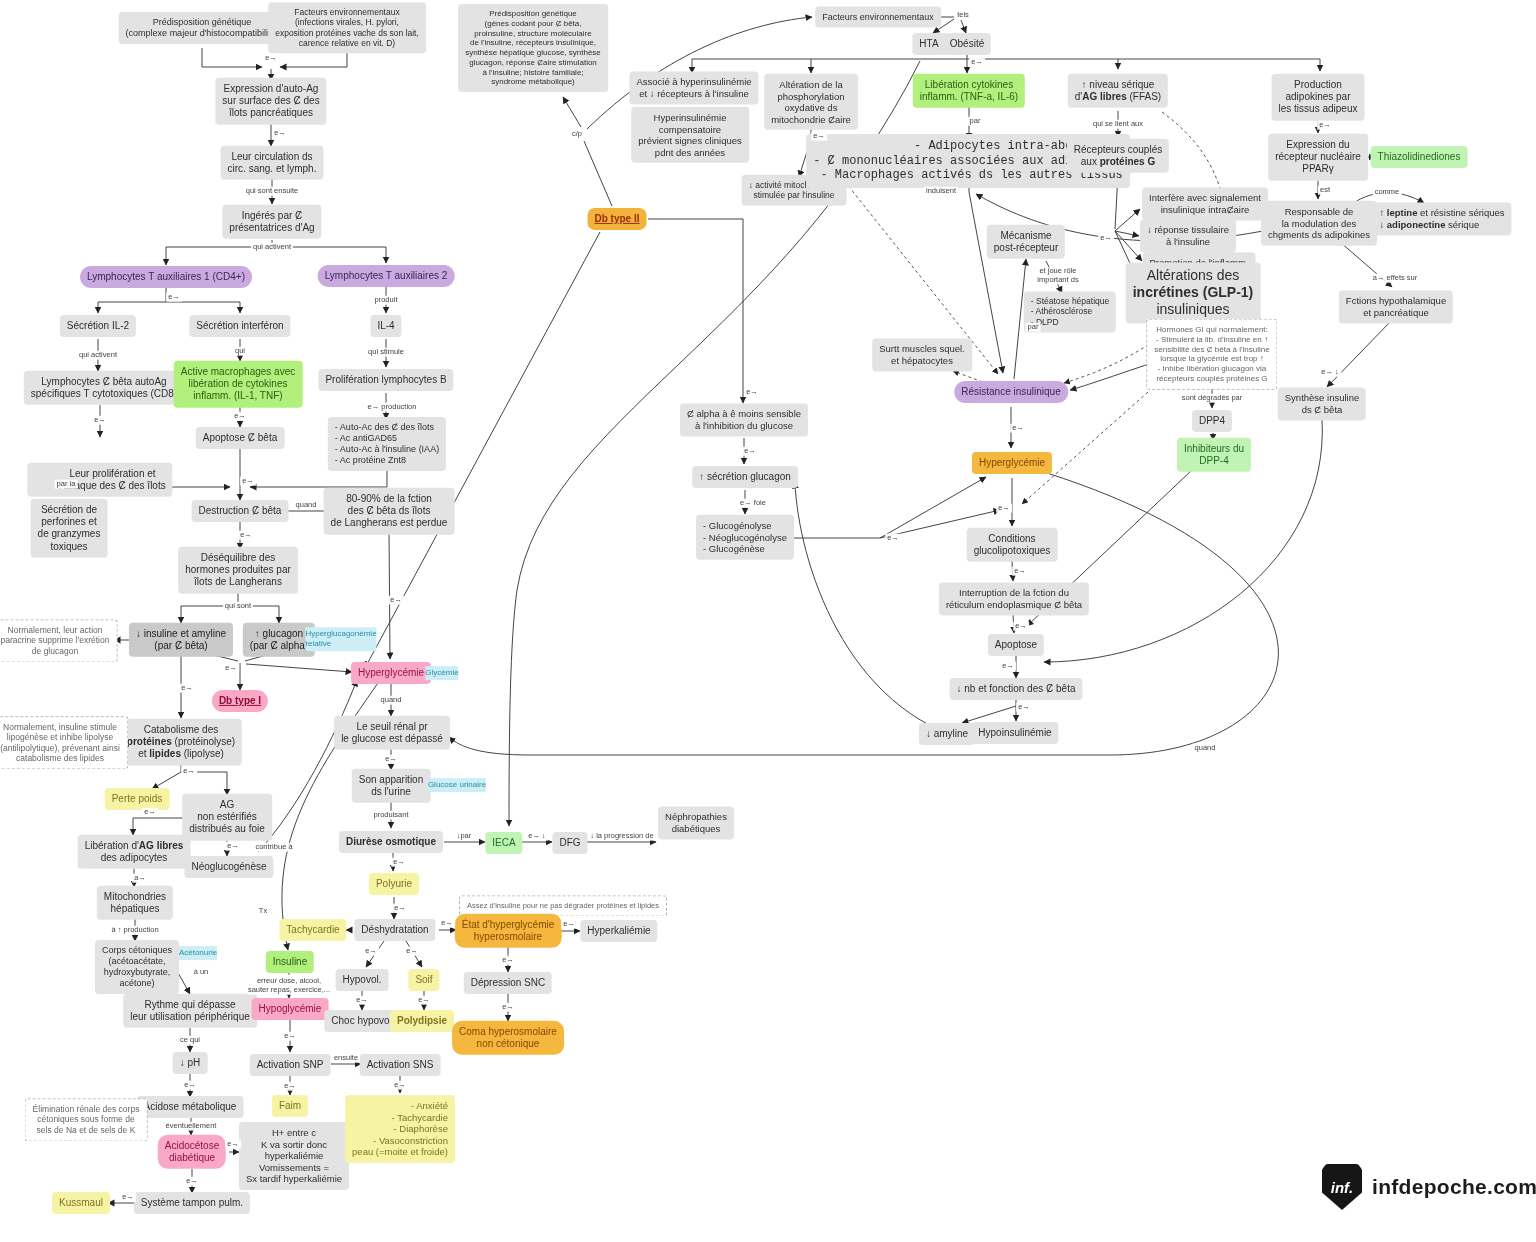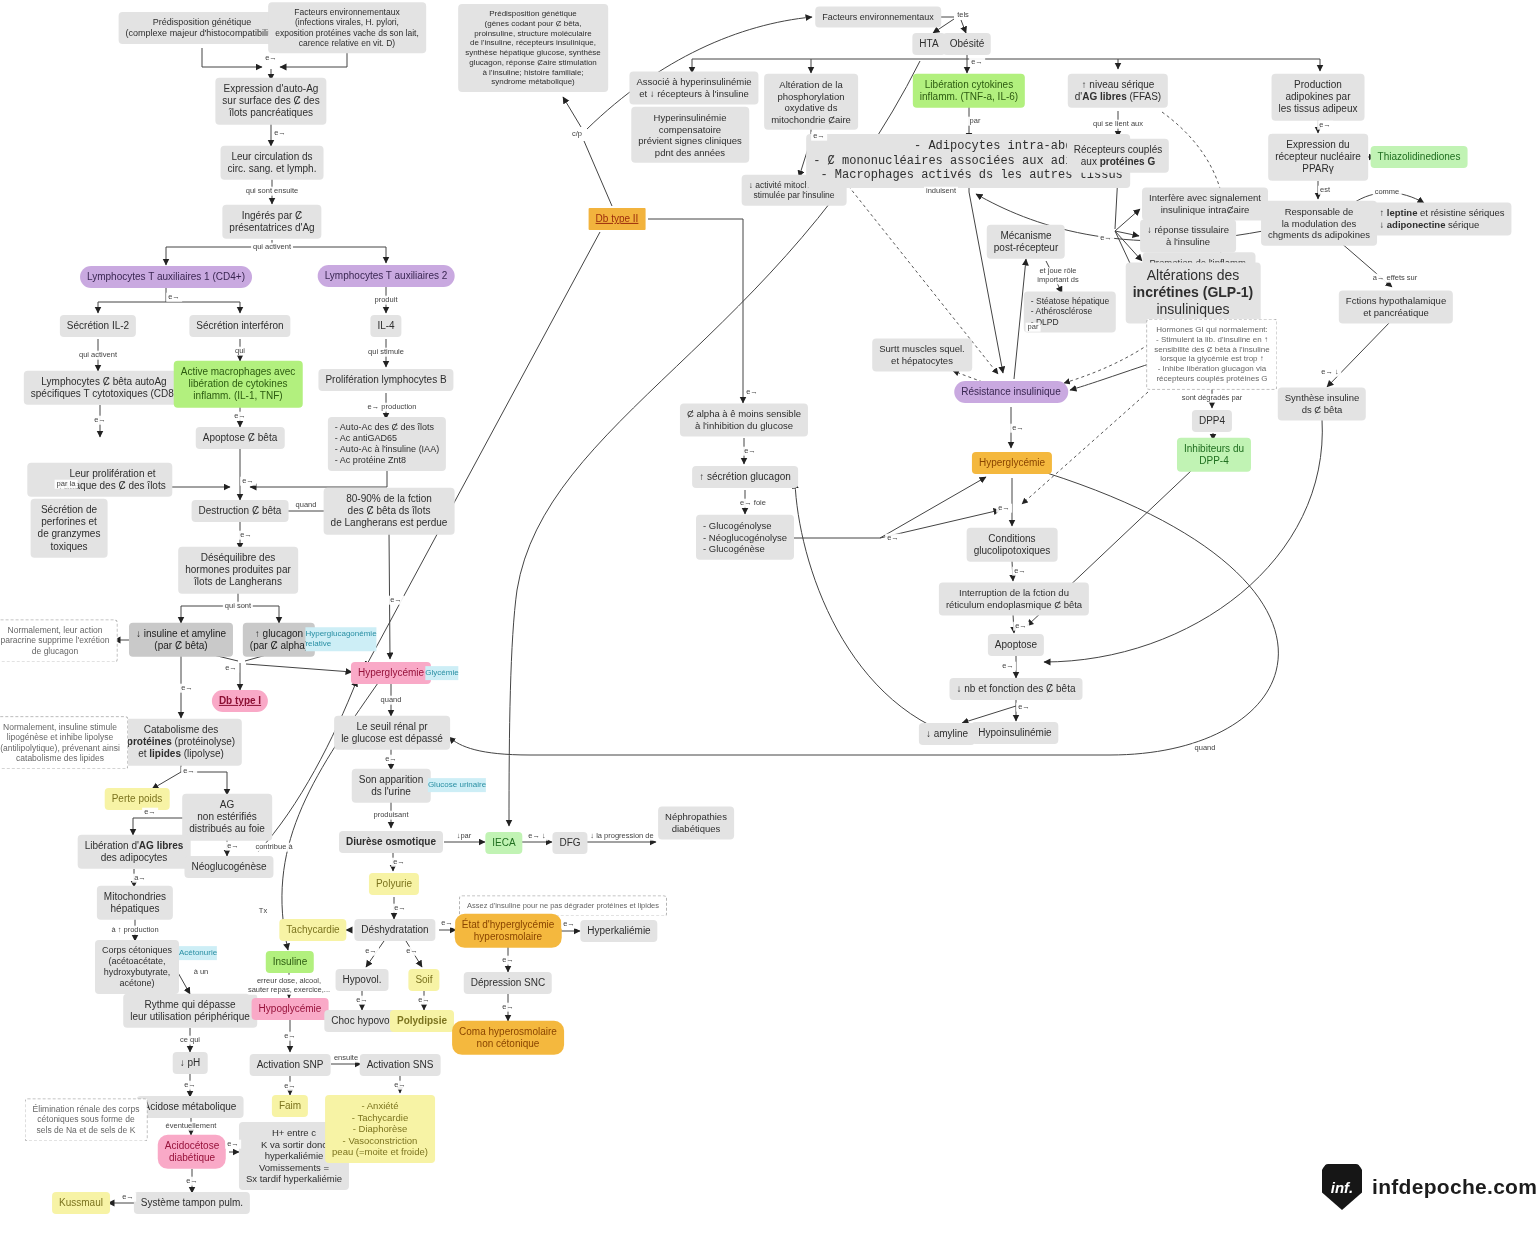--- a/index.html
+++ b/index.html
@@ -18,21 +18,21 @@
   .s-green{background:#b2f07e;color:#2c5b10;}
   .s-mint{background:#c1f3b4;color:#1f6e1f;}
   .s-pink{background:#f9a9c7;color:#97123b;}
   .s-pinkr{background:#f9a9c7;color:#97123b;border-radius:10px;}
   .s-orange{background:#f4b83e;color:#8a4500;}
   .s-oranger{background:#f4b83e;color:#8a4500;border-radius:10px;}
   .s-yellow{background:#f7f3a5;color:#7c741f;}
   .s-cyan{background:#cdeef6;color:#2a8fa3;font-size:8px;padding:2px 0;border-radius:0;}
   .s-note{background:#fff;color:#666;border:1px dashed #b3b3b3;font-size:8.5px;border-radius:3px;}
   .s-db1{background:#f9a9c7;color:#8b0f33;font-weight:bold;text-decoration:underline;border-radius:11px;}
-  .s-db2{background:#f2b33d;color:#9c2d0c;font-weight:normal;text-decoration:underline;border-radius:1px;}
+  .s-db2{background:#f2b33d;color:#9c2d0c;font-weight:bold;text-decoration:underline;border-radius:7px;}
   .s-plain{background:#fff;color:#444;font-size:7.5px;padding:1px 2px;}
   .logo{position:absolute;left:1322px;top:1164px;display:flex;align-items:center;gap:10px;z-index:3;}
   .logo .badge{width:40px;height:46px;background:#161616;color:#fff;display:flex;align-items:center;justify-content:center;
         font-style:italic;font-weight:bold;font-size:15px;
         clip-path:polygon(10% 0,90% 0,100% 12%,100% 62%,50% 100%,0 62%,0 12%);border-radius:6px;}
   .logo .site{font-weight:bold;font-size:21px;color:#1c1c1c;letter-spacing:0.3px;}
 </style>
 </head>
 <body>
 
@@ -306,21 +306,21 @@
     <div class="node s-grey" style="left: 190px; top: 1063px;">↓ pH</div>
     <div class="node s-grey" style="left: 190px; top: 1107px;">Acidose métabolique</div>
     <div class="node s-note" style="left: 86px; top: 1120px;">Élimination rénale des corps<br>cétoniques sous forme de<br>sels de Na et de sels de K</div>
     <div class="node s-pinkr" style="left: 192px; top: 1152px;">Acidocétose<br>diabétique</div>
     <div class="node s-grey" style="font-size: 9.5px; left: 294px; top: 1156px;">H+ entre c<br>K va sortir donc<br>hyperkaliémie<br>Vomissements =<br>Sx tardif hyperkaliémie</div>
     <div class="node s-yellow" style="left: 81px; top: 1203px;">Kussmaul</div>
     <div class="node s-grey" style="left: 192px; top: 1203px;">Système tampon pulm.</div>
     <div class="node s-grey" style="left: 290px; top: 1065px;">Activation SNP</div>
     <div class="node s-grey" style="left: 400px; top: 1065px;">Activation SNS</div>
     <div class="node s-yellow" style="left: 290px; top: 1106px;">Faim</div>
-    <div class="node s-yellow" style="font-size: 9.5px; text-align: center; left: 380px; top: 1129px;">- Anxiété<br>- Tachycardie<br>- Diaphorèse<br>- Vasoconstriction<br>peau (=moite et froide)</div>
+    <div class="node s-yellow" style="font-size: 9.5px; text-align: right; left: 400px; top: 1129px;">- Anxiété<br>- Tachycardie<br>- Diaphorèse<br>- Vasoconstriction<br>peau (=moite et froide)</div>
     <div class="node s-grey" style="font-size: 8px; left: 533px; top: 48px;">Prédisposition génétique<br>(gènes codant pour Ȼ bêta,<br>proinsuline, structure moléculaire<br>de l'insuline, récepteurs insulinique,<br>synthèse hépatique glucose, synthèse<br>glucagon, réponse Ȼaire stimulation<br>à l'insuline; histoire familiale;<br>syndrome métabolique)</div>
     <div class="node s-grey" style="font-size: 9px; left: 878px; top: 17px;">Facteurs environnementaux</div>
     <div class="node s-grey" style="left: 929px; top: 44px;">HTA</div>
     <div class="node s-grey" style="left: 967px; top: 44px;">Obésité</div>
     <div class="node s-grey" style="font-size: 9.5px; left: 694px; top: 88px;">Associé à hyperinsulinémie<br>et ↓ récepteurs à l'insuline</div>
     <div class="node s-grey" style="font-size: 9.5px; left: 690px; top: 135px;">Hyperinsulinémie<br>compensatoire<br>prévient signes cliniques<br>pdnt des années</div>
     <div class="node s-grey" style="font-size: 9.5px; left: 811px; top: 102px;">Altération de la<br>phosphorylation<br>oxydative ds<br>mitochondrie Ȼaire</div>
     <div class="node s-db2" style="left: 617px; top: 219px;">Db type II</div>
     <div class="node s-grey" style="font-size: 8.5px; left: 794px; top: 190px;">↓ activité mitochondriale<br>stimulée par l'insuline</div>
     <div class="node s-green" style="left: 969px; top: 91px;">Libération cytokines<br>inflamm. (TNF-a, IL-6)</div>

